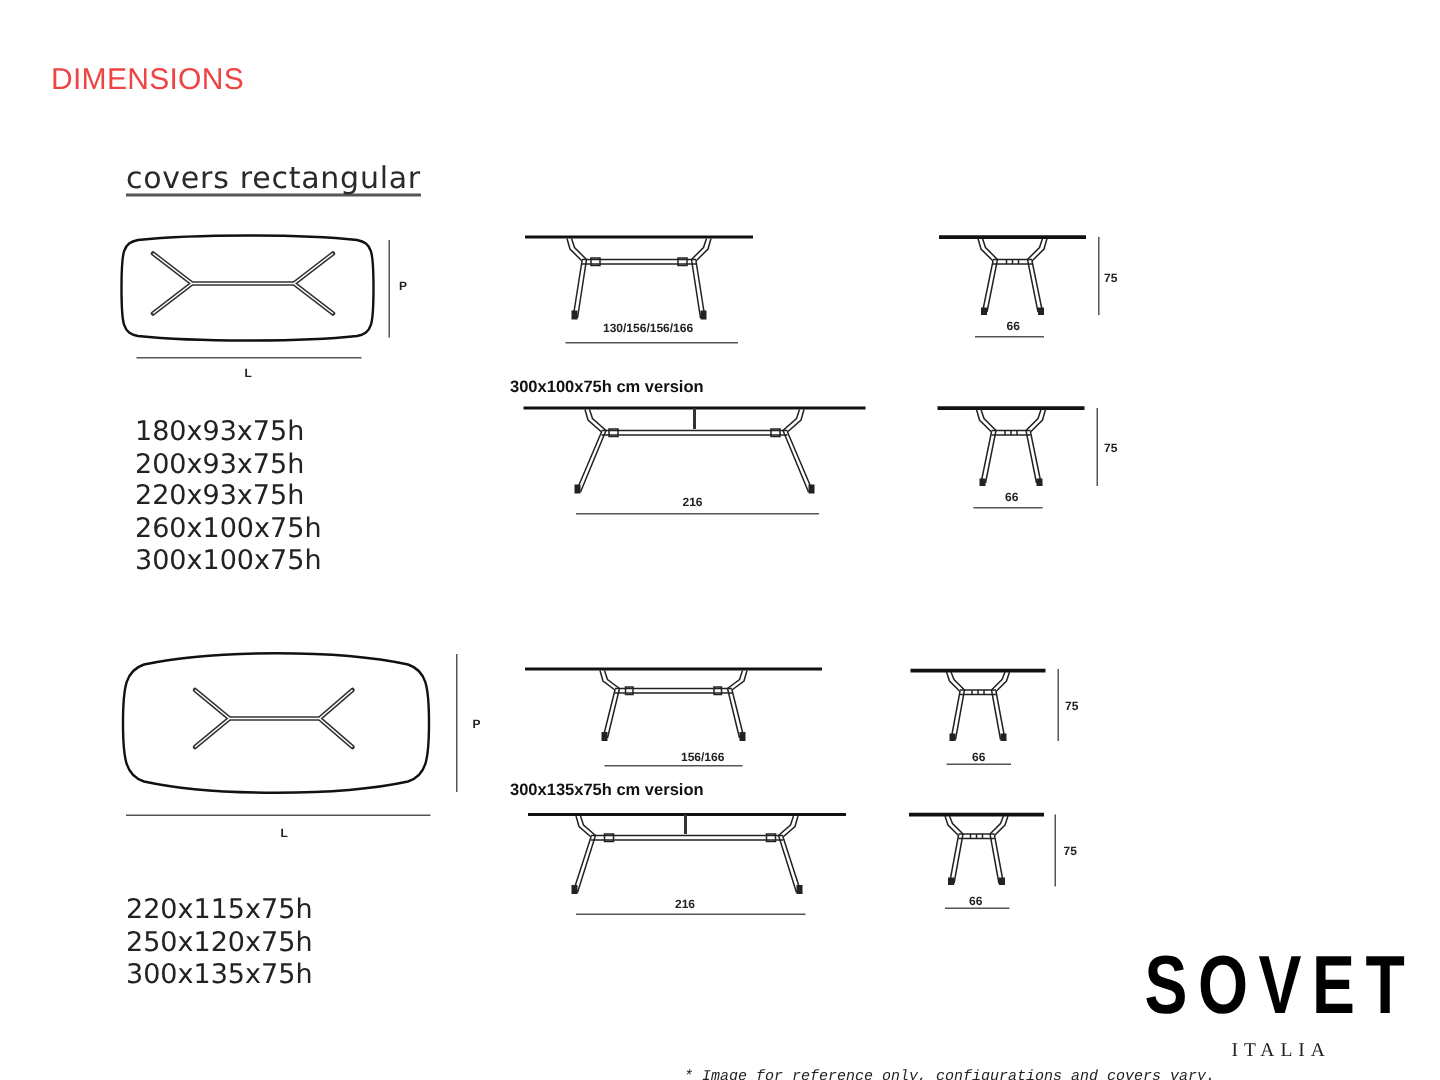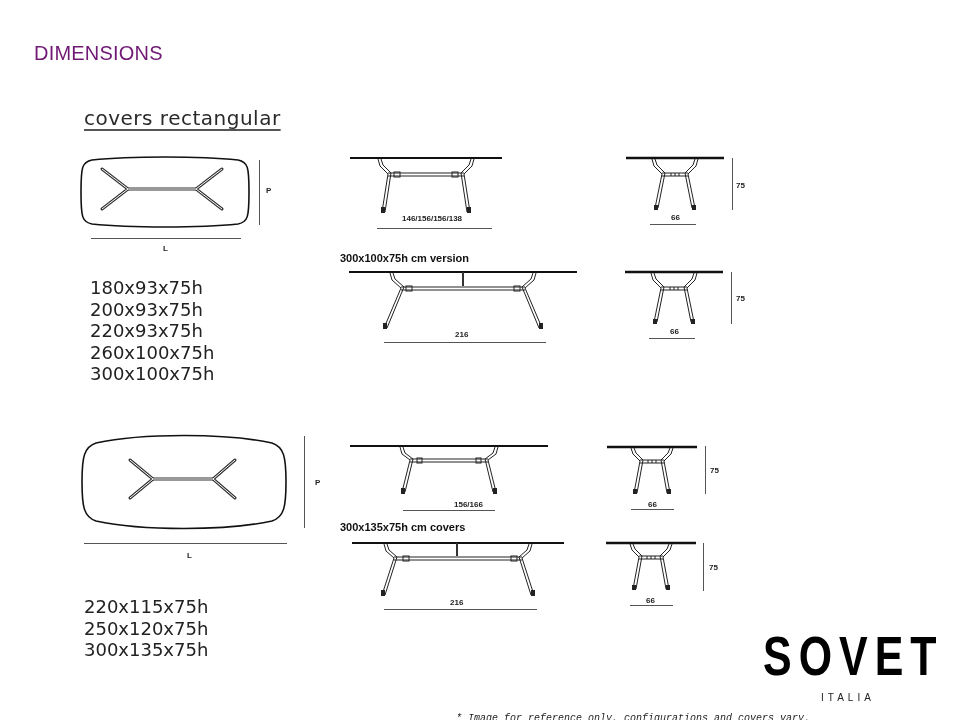--- a/index.html
+++ b/index.html
@@ -1,27 +1,27 @@
 <!DOCTYPE html>
 <html><head>
 <meta charset="utf-8">
 <style>
   html, body { margin: 0; padding: 0; }
   body { width: 960px; height: 720px; background: #ffffff; position: relative; overflow: hidden; font-family: "Liberation Sans", sans-serif; color: #111; }
   .abs { position: absolute; }
-  .page-title { left: 34px; top: 42px; font-family: "Liberation Sans", sans-serif; font-size: 20px; color: #701a75; letter-spacing: 0.2px; }
+  .page-title { left: 34px; top: 42px; font-family: "Liberation Sans", sans-serif; font-size: 20px; color: #ef4444; letter-spacing: 0.2px; }
   .section-title { left: 84px; top: 106px; font-family: "DejaVu Sans", sans-serif; font-size: 20px; color: #2a2a2a; text-decoration: underline; text-decoration-color: #555; text-underline-offset: 4px; letter-spacing: 0.5px; }
   .sizes { font-family: "DejaVu Sans", sans-serif; font-size: 18px; color: #222; line-height: 21.5px; }
   .dim-label { font-family: "Liberation Sans", sans-serif; font-weight: bold; font-size: 8px; color: #222; }
   .version-label { font-family: "Liberation Sans", sans-serif; font-weight: bold; font-size: 11px; color: #111; }
   .hline { height: 1px; background: #555; }
   .vline { width: 1px; background: #555; }
   .footnote { left: 456px; top: 713px; font-family: Liberation Mono, monospace; font-style: italic; font-size: 10px; color: #222; text-align: center; }
   .brand { left: 763px; top: 626px; font-family: "Liberation Sans", sans-serif; font-weight: bold; font-size: 55px; letter-spacing: 9px; color: #000; transform: scaleX(0.78); transform-origin: left top; line-height: 60px; }
-  .brand-sub { left: 821px; top: 692px; font-family: Liberation Sans, sans-serif; font-size: 10px; letter-spacing: 4px; color: #222; }
+  .brand-sub { left: 821px; top: 692px; font-family: Liberation Serif, serif; font-size: 13px; letter-spacing: 4px; color: #222; }
   svg { position: absolute; overflow: visible; }
 </style>
 </head>
 <body>
 
 <div class="abs page-title">DIMENSIONS</div>
 <div class="abs section-title">covers rectangular</div>
 
 <svg style="left:80px;top:157px;" width="170" height="70" viewBox="0 0 170 70">
   <path d="M12,3 C50,-1 120,-1 158,3 C168,5 169,10 169,35 C169,60 168,65 158,67 C120,71 50,71 12,67 C2,65 1,60 1,35 C1,10 2,5 12,3 Z" fill="none" stroke="#111" stroke-width="1.6"></path>
@@ -57,21 +57,21 @@
     <path d="M124,3 L122,10 L114,18 L120,56"></path>
     <path d="M121,3 L119,9 L111,17 L117,56"></path>
     <path d="M38,17 L114,17"></path>
     <path d="M38,20 L114,20"></path>
   </g>
   <rect x="44" y="16" width="6" height="5" fill="none" stroke="#222" stroke-width="1"></rect>
   <rect x="102" y="16" width="6" height="5" fill="none" stroke="#222" stroke-width="1"></rect>
   <rect x="31" y="51" width="4" height="6" fill="#222"></rect>
   <rect x="117" y="51" width="4" height="6" fill="#222"></rect>
 </svg>
-<div class="abs dim-label" style="left:402px;top:214px;">146/156/156/138</div>
+<div class="abs dim-label" style="left:402px;top:214px;">130/156/156/166</div>
 <div class="abs hline" style="left:377px;top:228px;width:115px;"></div>
 
 <svg style="left:626px;top:156px;" width="100" height="58" viewBox="0 0 100 58">
   <line x1="0" y1="2" x2="98" y2="2" stroke="#111" stroke-width="2.5"></line>
   <g fill="none" stroke="#222" stroke-width="1">
     <path d="M26,3 L28,10 L36,18 L29,52"></path>
     <path d="M29,3 L31,9 L39,17 L32,52"></path>
     <path d="M72,3 L70,10 L62,18 L69,52"></path>
     <path d="M69,3 L67,9 L59,17 L66,52"></path>
     <path d="M36,17 L62,17"></path>
@@ -185,21 +185,21 @@
     <line x1="49" y1="15" x2="49" y2="18"></line>
   </g>
   <rect x="26" y="44" width="4" height="5" fill="#222"></rect>
   <rect x="60" y="44" width="4" height="5" fill="#222"></rect>
 </svg>
 <div class="abs vline" style="left:705px;top:446px;height:48px;"></div>
 <div class="abs dim-label" style="left:710px;top:466px;">75</div>
 <div class="abs dim-label" style="left:648px;top:500px;">66</div>
 <div class="abs hline" style="left:631px;top:509px;width:43px;"></div>
 
-<div class="abs version-label" style="left:340px;top:521px;">300x135x75h cm covers</div>
+<div class="abs version-label" style="left:340px;top:521px;">300x135x75h cm version</div>
 <svg style="left:352px;top:541px;" width="212" height="58" viewBox="0 0 212 58">
   <line x1="0" y1="2" x2="212" y2="2" stroke="#111" stroke-width="2"></line>
   <g fill="none" stroke="#222" stroke-width="1">
     <path d="M32,3 L34,10 L42,17 L30,54"></path>
     <path d="M35,3 L37,9 L45,16 L33,54"></path>
     <path d="M180,3 L178,10 L170,17 L182,54"></path>
     <path d="M177,3 L175,9 L167,16 L179,54"></path>
     <path d="M42,16 L170,16"></path>
     <path d="M42,19 L170,19"></path>
   </g>

